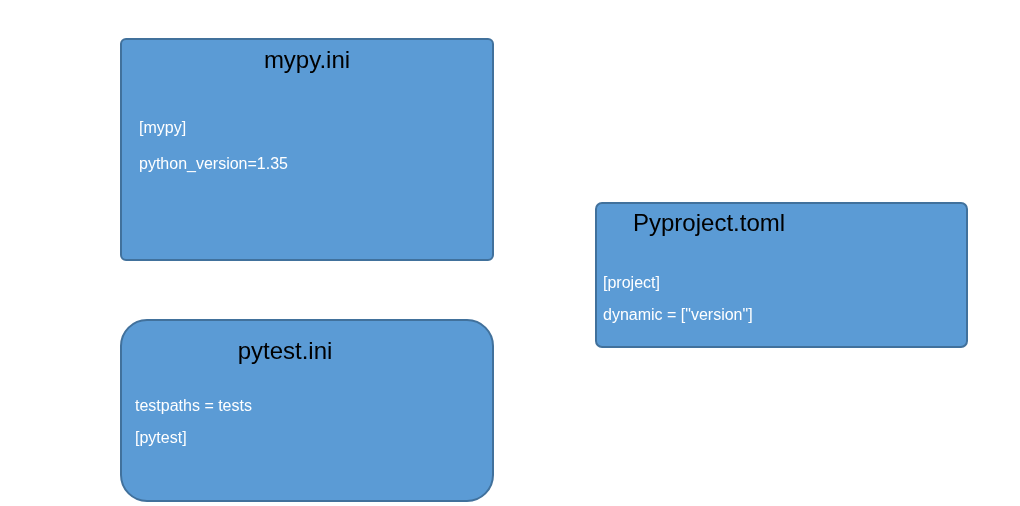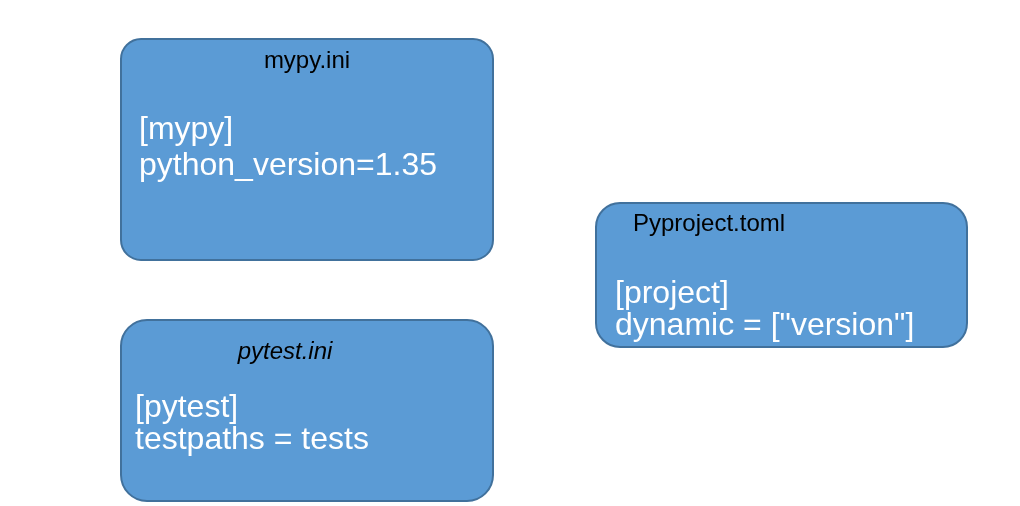--- a/index.html
+++ b/index.html
@@ -26,59 +26,59 @@
     background:var(--box-fill);
     border:2px solid var(--box-border);
   }
   .node-title{
     font-size:24px;
     line-height:30px;
     color:var(--title-color);
     white-space:nowrap;
   }
   .node-body{
-    font-size:32px;
+    font-size:16px;
     color:var(--body-color);
     white-space:nowrap;
   }
   .line{display:block;}
 
   
-  .box-mypy{left:120px;top:38px;width:374px;height:223px;border-radius:21px;}
+  .box-mypy{left:120px;top:38px;width:374px;height:223px;border-radius:6px;}
   .box-mypy .node-title{padding-top:5px;text-align:center;}
   .box-mypy .node-body{margin-top:35px;padding-left:17px;line-height:36px;}
 
   
   .box-pytest{left:120px;top:319px;width:374px;height:183px;border-radius:27px;}
-  .box-pytest .node-title{padding-top:15px;text-align:center;position:relative;left:-22px;font-style:italic;}
+  .box-pytest .node-title{padding-top:15px;text-align:center;position:relative;left:-22px;}
   .box-pytest .node-body{margin-top:24px;padding-left:13px;line-height:32px;}
 
   
-  .box-pyproject{left:595px;top:202px;width:373px;height:146px;border-radius:25px;}
+  .box-pyproject{left:595px;top:202px;width:373px;height:146px;border-radius:7px;}
   .box-pyproject .node-title{padding-top:4px;padding-left:36px;text-align:left;}
-  .box-pyproject .node-body{margin-top:38px;padding-left:18px;line-height:32px;}
+  .box-pyproject .node-body{margin-top:29px;padding-left:6px;line-height:32px;}
 </style>
 </head>
 <body>
 
 <div class="canvas">
 
   <div class="node box-mypy">
     <div class="node-title">mypy.ini</div>
     <div class="node-body">
       <span class="line">[mypy]</span>
       <span class="line">python_version=1.35</span>
     </div>
   </div>
 
   <div class="node box-pytest">
     <div class="node-title">pytest.ini</div>
     <div class="node-body">
+      <span class="line">testpaths = tests</span>
       <span class="line">[pytest]</span>
-      <span class="line">testpaths = tests</span>
     </div>
   </div>
 
   <div class="node box-pyproject">
     <div class="node-title">Pyproject.toml</div>
     <div class="node-body">
       <span class="line">[project]</span>
       <span class="line">dynamic = ["version"]</span>
     </div>
   </div>

